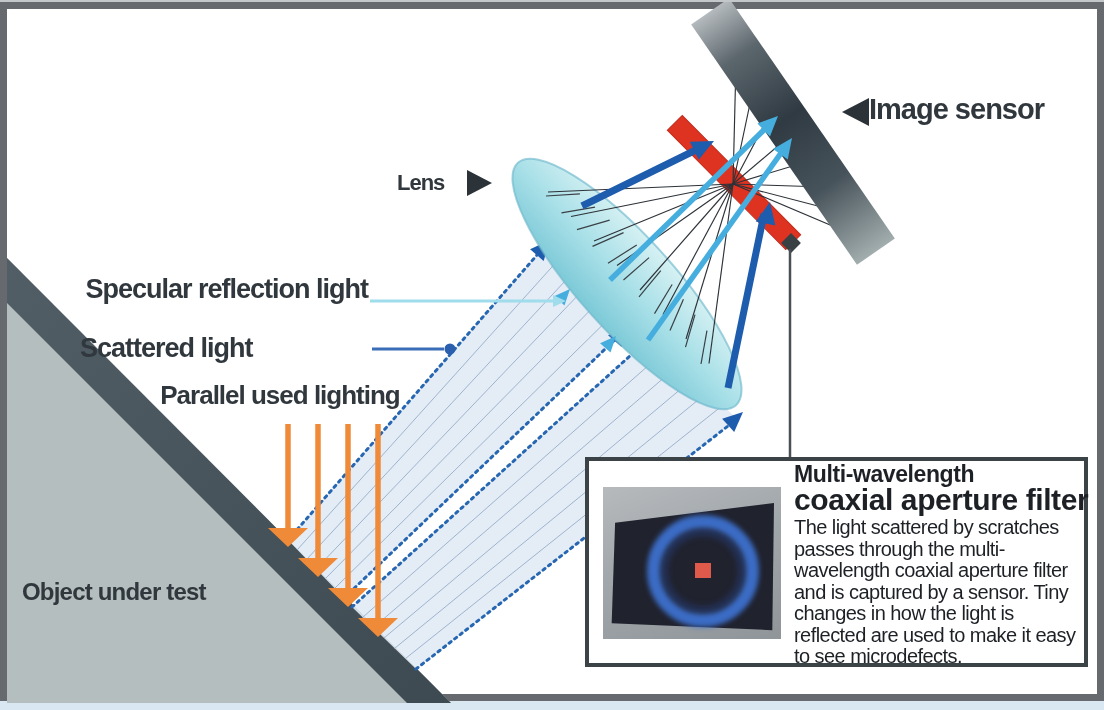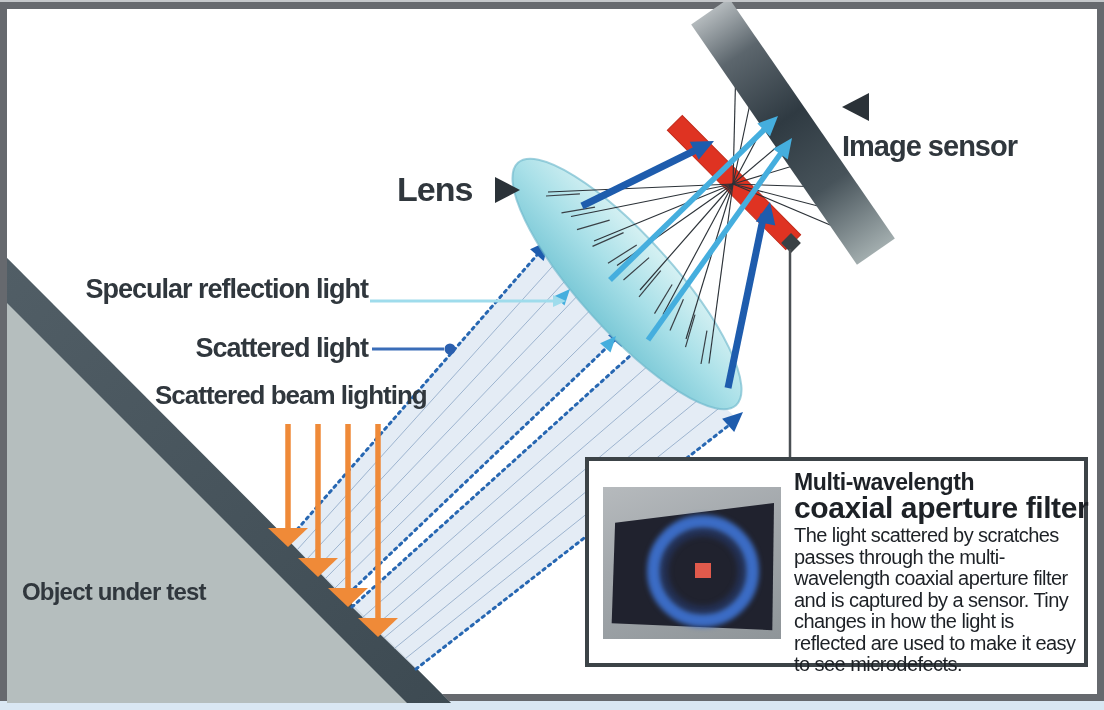--- a/index.html
+++ b/index.html
@@ -2,34 +2,34 @@
 <html><head>
 <meta charset="utf-8">
 <style>
   html,body{margin:0;padding:0;background:#fff;font-family:"Liberation Sans",sans-serif;}
   .canvas{position:relative;width:1104px;height:710px;background:#d9e7f3;overflow:hidden;}
   .topline{position:absolute;left:0;top:0;width:100%;height:2px;background:#c4c7ca;z-index:4;}
   .frame{position:absolute;left:0;top:2px;right:0;bottom:9px;border:7px solid #66696e;background:#ffffff;box-sizing:border-box;z-index:0;}
   #art{position:absolute;left:0;top:0;width:1104px;height:710px;z-index:2;}
   .lbl{position:absolute;z-index:6;font-weight:700;color:#30373d;letter-spacing:-1px;white-space:nowrap;}
   .lbl-specular{left:80px;top:274px;width:288px;text-align:right;font-size:27px;}
-  .lbl-scattered{left:80px;top:333px;width:288px;text-align:right;font-size:27px;}
+  .lbl-scattered{left:80px;top:333px;width:288px;font-size:27px;}
   .lbl-parallel{left:155px;top:380px;width:250px;text-align:center;font-size:26px;}
   .lbl-object{left:22px;top:578px;font-size:24px;letter-spacing:-0.8px;}
-  .lbl-lens{left:397px;top:170px;display:flex;align-items:center;gap:23px;font-size:34px;text-align:right;}
-  .lbl-sensor{left:842px;top:93px;display:flex;align-items:flex-start;gap:9px;font-size:29px;flex-direction:column;}
+  .lbl-lens{left:397px;top:170px;display:flex;align-items:center;gap:23px;font-size:22px;text-align:right;}
+  .lbl-sensor{left:842px;top:93px;display:flex;align-items:flex-end;font-size:29px;}
   .tri-right{width:0;height:0;border-left:25px solid #2b3238;border-top:13px solid transparent;border-bottom:13px solid transparent;}
   .tri-left{width:0;height:0;border-right:27px solid #2b3238;border-top:14px solid transparent;border-bottom:14px solid transparent;}
   .inset{position:absolute;left:585px;top:457px;width:503px;height:210px;background:#ffffff;border:4px solid #3c4347;box-sizing:border-box;z-index:7;}
   .photo{position:absolute;left:14px;top:26px;width:178px;height:152px;background:linear-gradient(160deg,#b6babd 0%,#a3a8ac 40%,#8f9599 100%);overflow:hidden;}
   .panel{position:absolute;left:2%;top:4%;width:96%;height:93%;background:#20222e;clip-path:polygon(5% 21%,98% 7%,97% 97%,3% 92%);}
   .ring{position:absolute;left:44px;top:28px;width:112px;height:112px;border-radius:50%;border:13px solid #3b6cc5;filter:blur(2.5px);box-sizing:border-box;}
   .ring2{position:absolute;left:58px;top:42px;width:84px;height:84px;border-radius:50%;border:6px solid rgba(40,70,140,0.55);filter:blur(3px);box-sizing:border-box;}
   .dot{position:absolute;left:92px;top:76px;width:16px;height:15px;background:#e05a4c;filter:blur(0.6px);}
-  .inset-text{position:absolute;left:205px;top:8px;width:292px;color:#1d2126;}
+  .inset-text{position:absolute;left:205px;top:0;width:292px;color:#1d2126;}
   .inset-title{font-weight:700;font-size:23px;line-height:26px;letter-spacing:-0.4px;white-space:nowrap;}
   .inset-title2{font-weight:700;font-size:30px;line-height:26px;letter-spacing:-0.4px;text-align:right;white-space:nowrap;}
   .inset-body{margin-top:4px;font-size:20px;line-height:21.5px;letter-spacing:-0.55px;font-weight:400;}
 </style>
 </head>
 <body>
 
 <div class="canvas">
   <div class="topline"></div>
   <div class="frame"></div>
@@ -144,21 +144,21 @@
         <polygon points="298,558 338,558 318,577" fill="#ef8a38"></polygon>
         <line x1="348" y1="424" x2="348" y2="594" stroke="#ef8a38" stroke-width="5.5" stroke-linecap="butt"></line>
         <polygon points="328,588 368,588 348,607" fill="#ef8a38"></polygon>
         <line x1="378" y1="424" x2="378" y2="624" stroke="#ef8a38" stroke-width="5.5" stroke-linecap="butt"></line>
         <polygon points="358,618 398,618 378,637" fill="#ef8a38"></polygon>
       </g>
     </svg>
 
   <div class="lbl lbl-specular">Specular reflection light</div>
   <div class="lbl lbl-scattered">Scattered light</div>
-  <div class="lbl lbl-parallel">Scattered beam lighting</div>
+  <div class="lbl lbl-parallel">Parallel used lighting</div>
   <div class="lbl lbl-object">Object under test</div>
 
   <div class="lbl lbl-lens">
     <span>Lens</span>
     <span class="tri-right"></span>
   </div>
 
   <div class="lbl lbl-sensor">
     <span class="tri-left"></span>
     <span>Image sensor</span>

